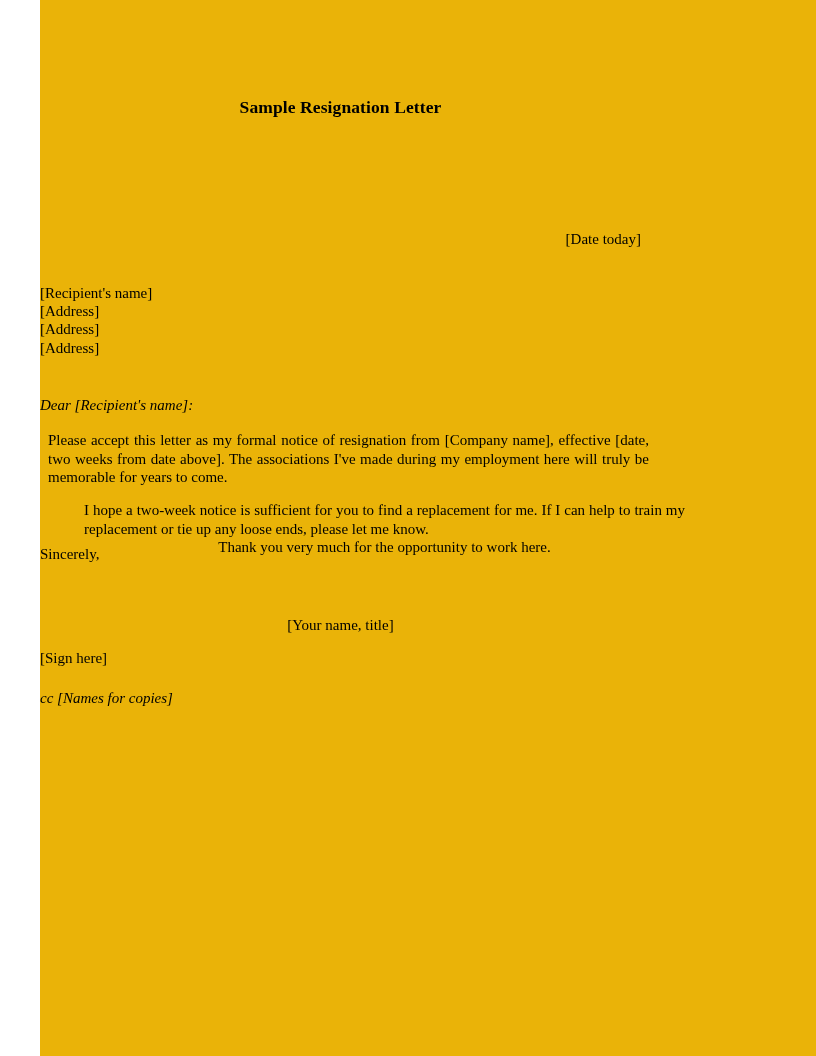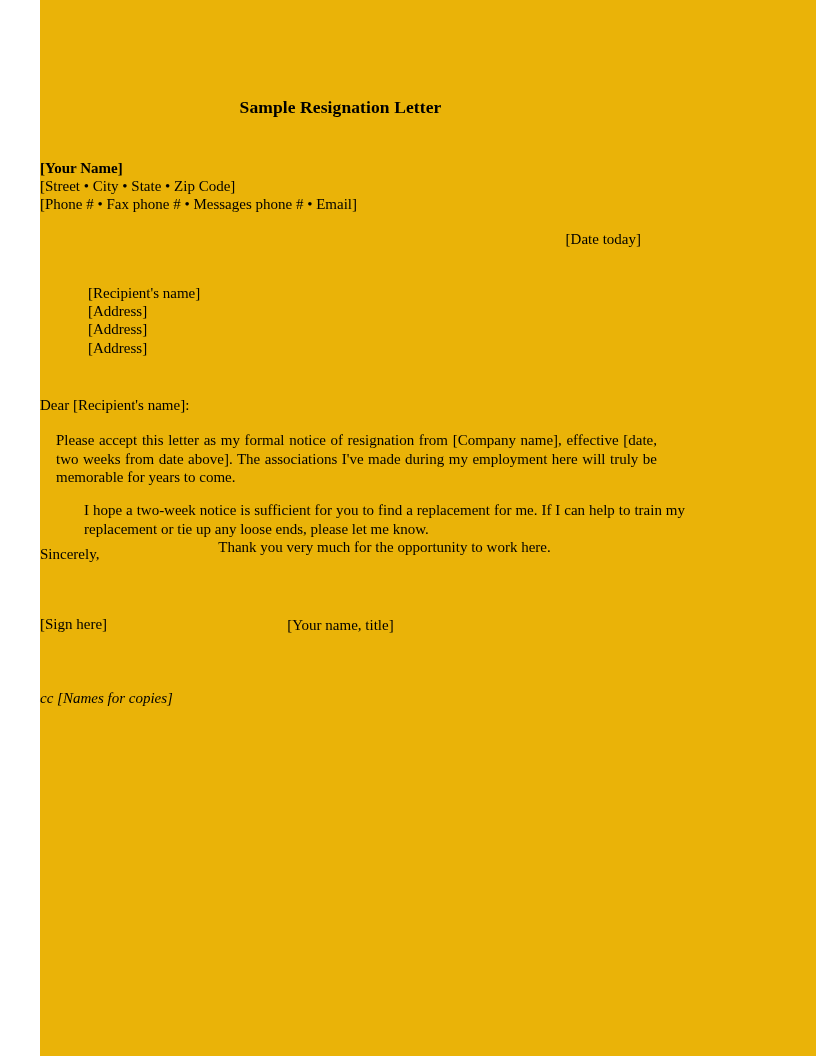--- a/index.html
+++ b/index.html
@@ -56,59 +56,54 @@
     font-weight: bold;
   }
 
   
   .sender-block { top: 159px; }
 
   
   .date-block { top: 230px; text-align: right; }
 
   
-  .recipient-block { top: 284px; padding-left: 48px; }
+  .recipient-block { top: 284px; }
 
   
-  .salutation-block { top: 396px; }
+  .salutation-block { top: 396px; font-style: italic; }
 
   
   .para {
     font-size: 15px;
     line-height: 18.6px;
     text-align: justify;
     text-justify: inter-word;
     margin: 0;
   }
-  .para-1 { position: absolute; left: 16px; top: 431px; width: 601px; }
+  .para-1 { position: absolute; left: 8px; top: 431px; width: 601px; }
   .para-2 { position: absolute; left: 0; top: 501px; width: 601px; padding-left: 44px; }
 
   .para-2 .last-line {
     display: block;
     text-align: center;
   }
 
   
   .closing-sincerely { top: 545px; }
-  .closing-sign      { top: 615px; }
+  .closing-sign      { top: 649px; }
   .closing-name      { top: 616px; text-align: center; }
   .closing-cc        { top: 689px; font-style: italic; }
 </style>
 </head>
 <body>
 
 <div class="page">
 
   <h1 class="doc-title">Sample Resignation Letter</h1>
 
-  <div class="block sender-block">
-    <div class="line bold">[Your Name]</div>
-    <div class="line">[Street • City • State • Zip Code]</div>
-    <div class="line">[Phone # • Fax phone # • Messages phone # • Email]</div>
-  </div>
 
   <div class="block date-block">
     <div class="line">[Date today]</div>
   </div>
 
   <div class="block recipient-block">
     <div class="line">[Recipient's name]</div>
     <div class="line">[Address]</div>
     <div class="line">[Address]</div>
     <div class="line">[Address]</div>

